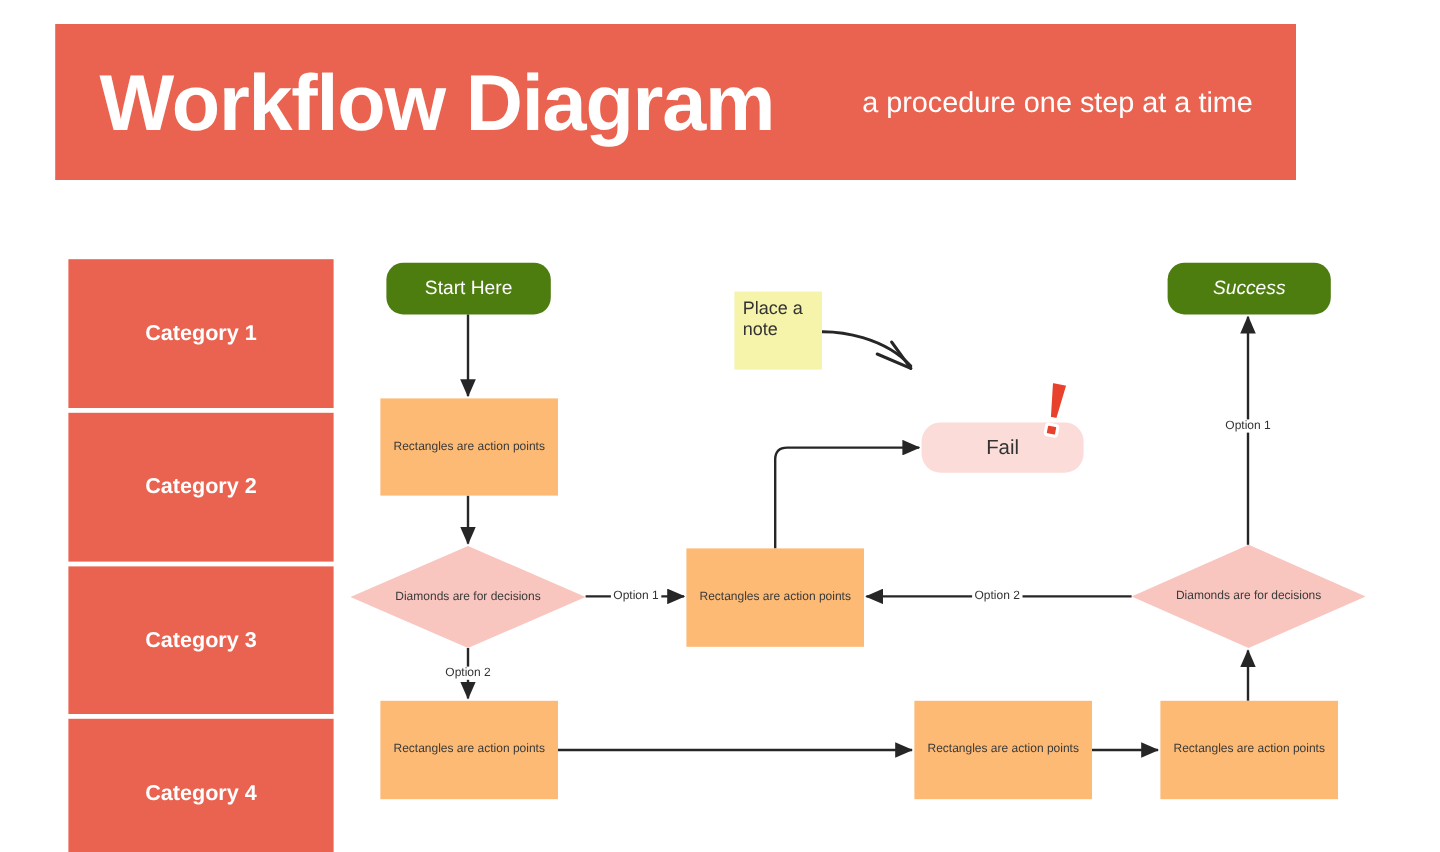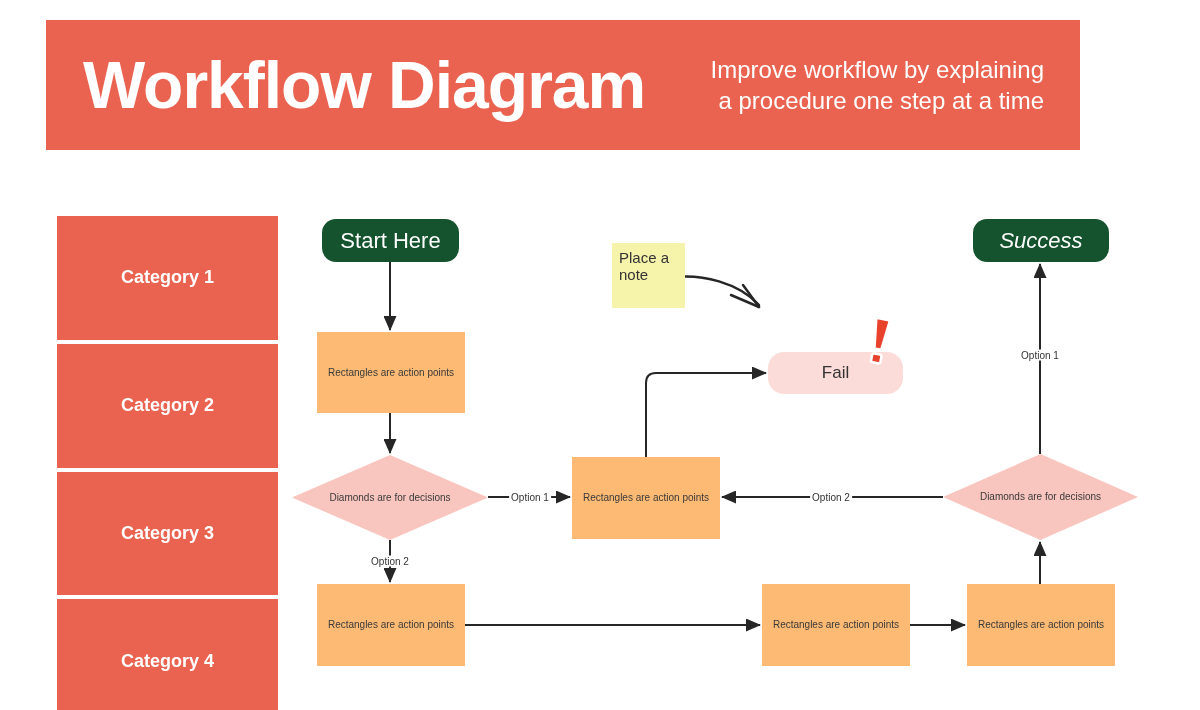--- a/index.html
+++ b/index.html
@@ -28,21 +28,21 @@
   .cat-box {
     flex: 1 1 0; background: #EA6350; color: #ffffff; font-weight: bold; font-size: 18px;
     display: flex; align-items: center; justify-content: center;
   }
 
   
   .canvas { position: absolute; left: 0; top: 0; width: 1200px; height: 710px; }
   svg.wires { position: absolute; left: 0; top: 0; z-index: 1; }
 
   .node { position: absolute; z-index: 2; display: flex; align-items: center; justify-content: center; text-align: center; }
-  .pill { background: #14532d; color: #ffffff; font-size: 22px; border-radius: 14px; }
+  .pill { background: #4d7c0f; color: #ffffff; font-size: 16px; border-radius: 14px; }
   .action { background: #fdba74; color: #3a3a3a; font-size: 10px; line-height: 1.32; padding: 16px 10px; }
   .diamond { background: #F9C5BF; color: #3a3a3a; font-size: 10px; line-height: 1.32;
              clip-path: polygon(50% 0, 100% 50%, 50% 100%, 0 50%); }
   .diamond .dtext { width: 130px; }
   .failbox { background: #FBDCD8; color: #333333; font-size: 17px; border-radius: 16px; }
   .note {
     background: #F6F3AB; color: #333333; font-size: 15px;
     align-items: flex-start; justify-content: flex-start; text-align: left;
     padding: 6px 4px 0 7px;
   }
@@ -54,21 +54,20 @@
   .icon-wrap { position: absolute; z-index: 4; }
 </style>
 </head>
 <body>
 
 <div class="page">
 
   <div class="banner">
     <div class="banner-title">Workflow Diagram</div>
     <div class="banner-subtitle">
-      <div>Improve workflow by explaining</div>
       <div>a procedure one step at a time</div>
     </div>
   </div>
 
   <div class="cat-col">
     <div class="cat-box">Category 1</div>
     <div class="cat-box">Category 2</div>
     <div class="cat-box">Category 3</div>
     <div class="cat-box">Category 4</div>
   </div>

